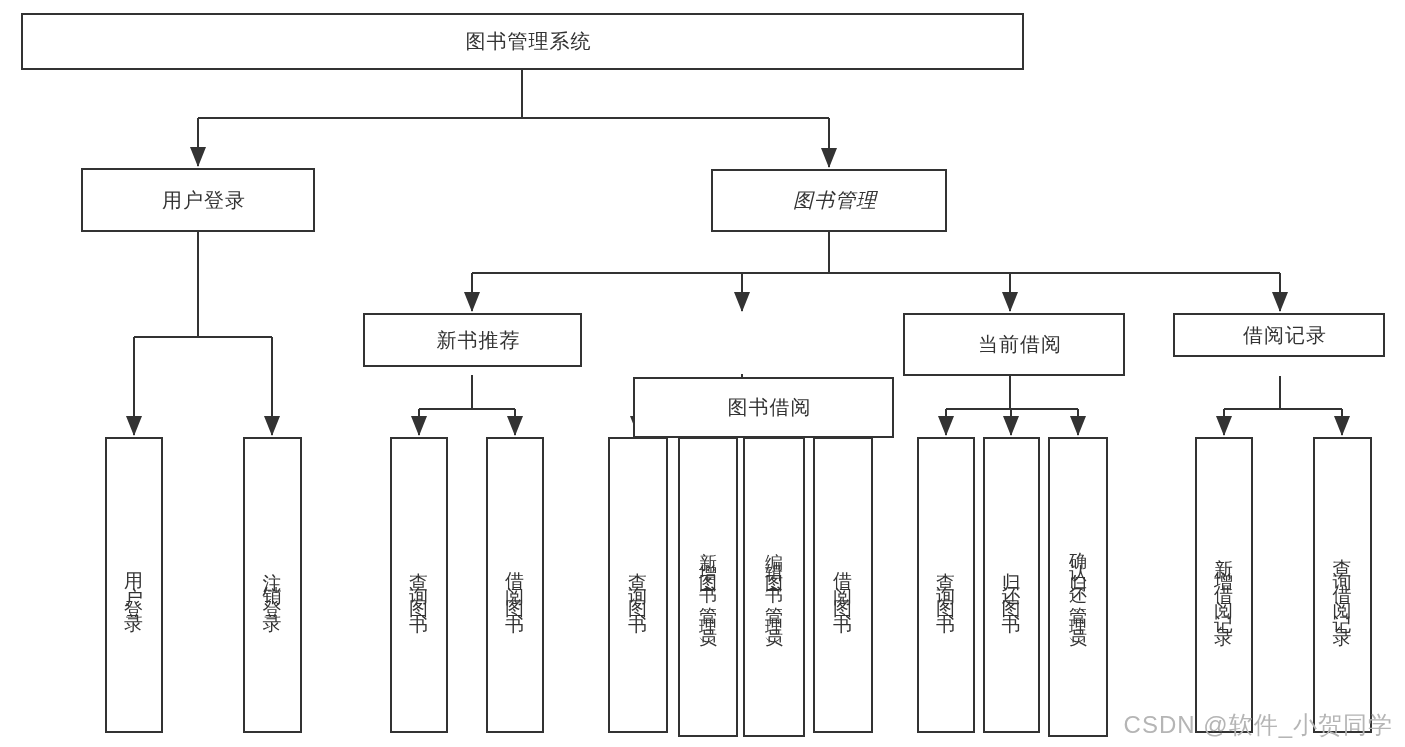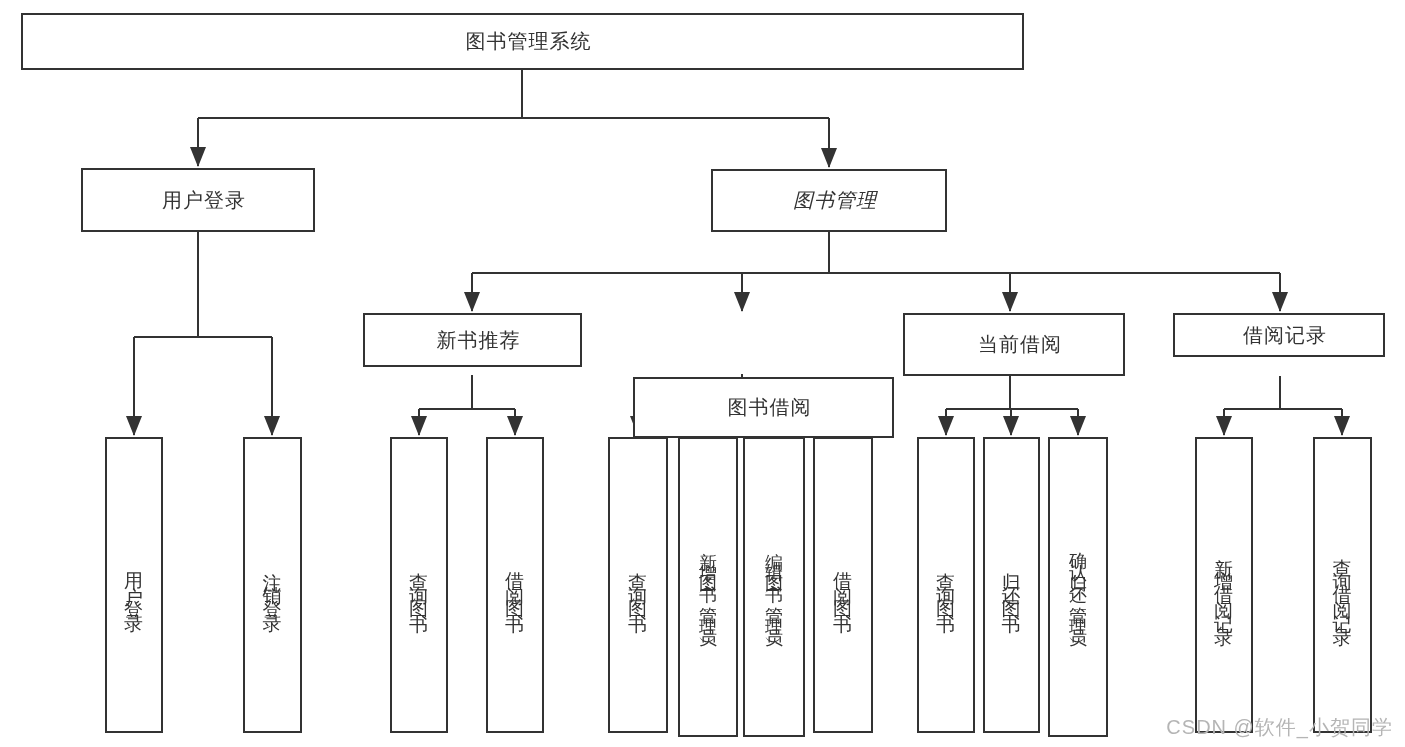--- a/index.html
+++ b/index.html
@@ -27,21 +27,21 @@
     display:flex;align-items:center;justify-content:center;
   }
   .vtext{
     writing-mode:vertical-rl;text-orientation:mixed;
     font-size:19px;letter-spacing:14px;line-height:1;
     color:var(--text);white-space:nowrap;
   }
   .vtext.tight{font-size:18px;letter-spacing:11px;}
   .watermark{
     position:absolute;right:12px;bottom:6px;
-    font-size:20px;color:var(--wm);letter-spacing:1px;
+    font-size:24px;color:var(--wm);letter-spacing:1px;
     white-space:nowrap;
   }
 </style>
 </head>
 <body>
 
 <div class="stage">
 
   <svg class="connectors" width="1405" height="747" viewBox="0 0 1405 747">
     <defs>

